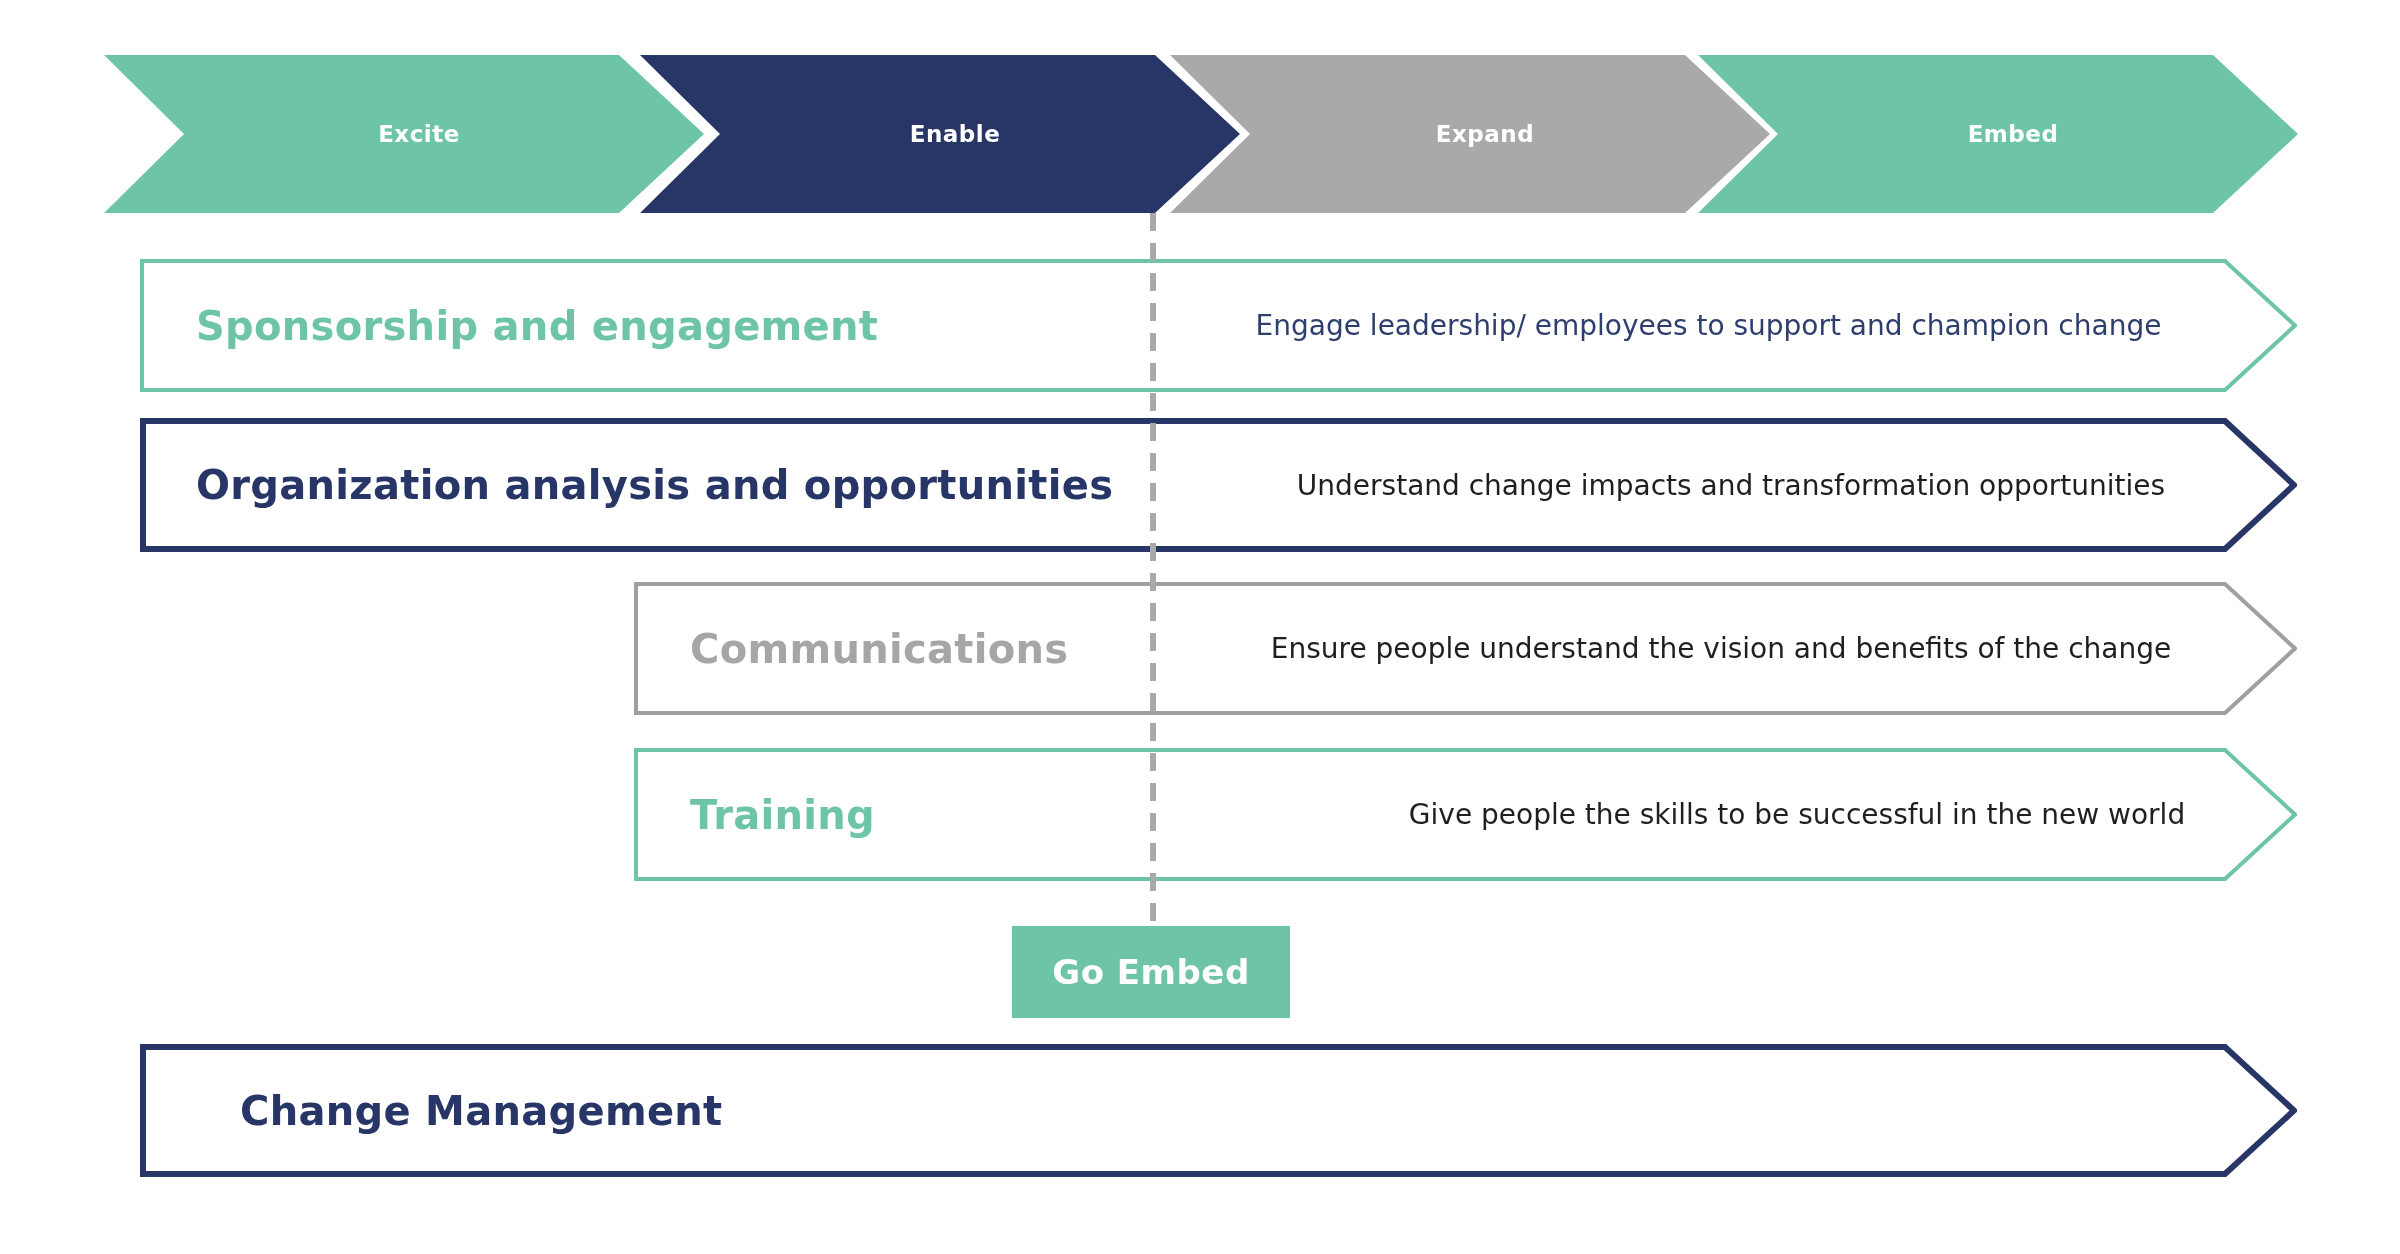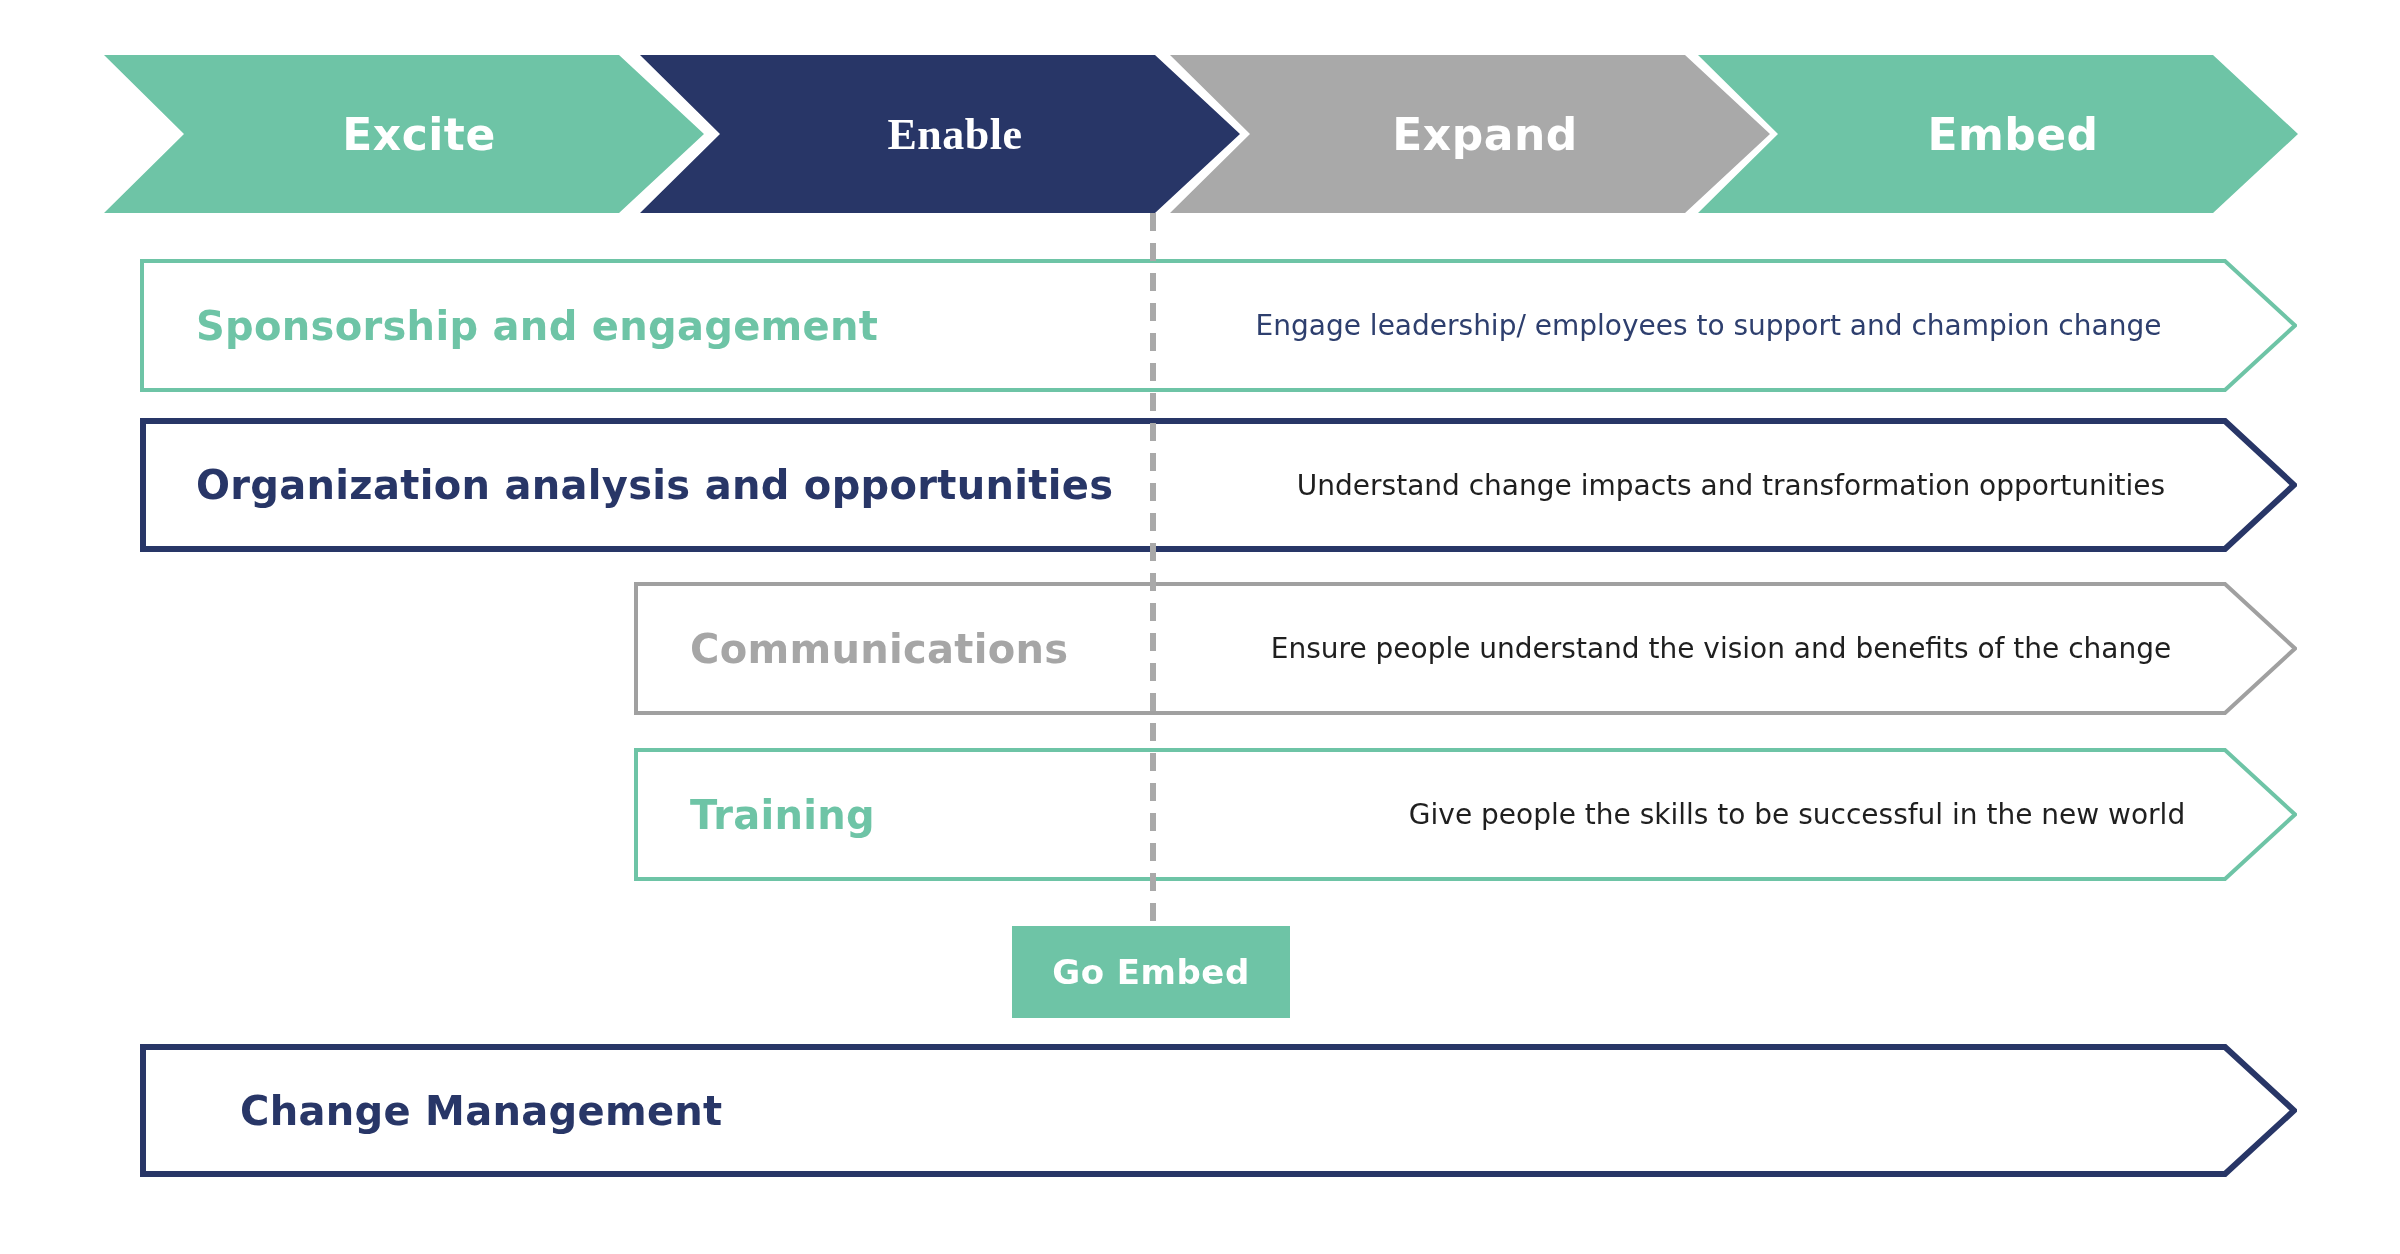--- a/index.html
+++ b/index.html
@@ -10,21 +10,21 @@
     font-family:"DejaVu Sans","Liberation Sans",sans-serif;
     overflow:hidden;
   }
   
   .chevron{
     position:absolute;top:55px;height:158px;width:600px;
     display:flex;align-items:center;justify-content:center;
     clip-path:polygon(0 0,515px 0,600px 50%,515px 100%,0 100%,80px 50%);
   }
   .chevron span{
-    color:#ffffff;font-weight:bold;font-size:44px;letter-spacing:.5px;
+    color:#ffffff;font-weight:bold;font-size:23px;letter-spacing:.5px;
     padding-left:30px;
   }
   .chev-teal{background:#6EC4A6;}
   .chev-navy{background:#283667;}
   .chev-gray{background:#A9A9A9;}
   
   .row{position:absolute;padding-left:32px;}
   .row svg{position:absolute;left:0;top:0;}
   .row .label{
     position:absolute;top:0;bottom:0;display:flex;align-items:center;
@@ -53,21 +53,21 @@
   }
 </style>
 </head>
 <body>
 
 <div id="canvas">
 
   <div class="chevron chev-teal" style="left:104px;">
     <span>Excite</span>
   </div>
-  <div class="chevron chev-navy" style="left:640px;font-family:Liberation Serif, serif;">
+  <div class="chevron chev-navy" style="left:640px;">
     <span>Enable</span>
   </div>
   <div class="chevron chev-teal" style="left:1698px;">
     <span>Embed</span>
   </div>
   <div class="chevron chev-gray" style="left:1170px;">
     <span>Expand</span>
   </div>
 
   <div id="divider"></div>

